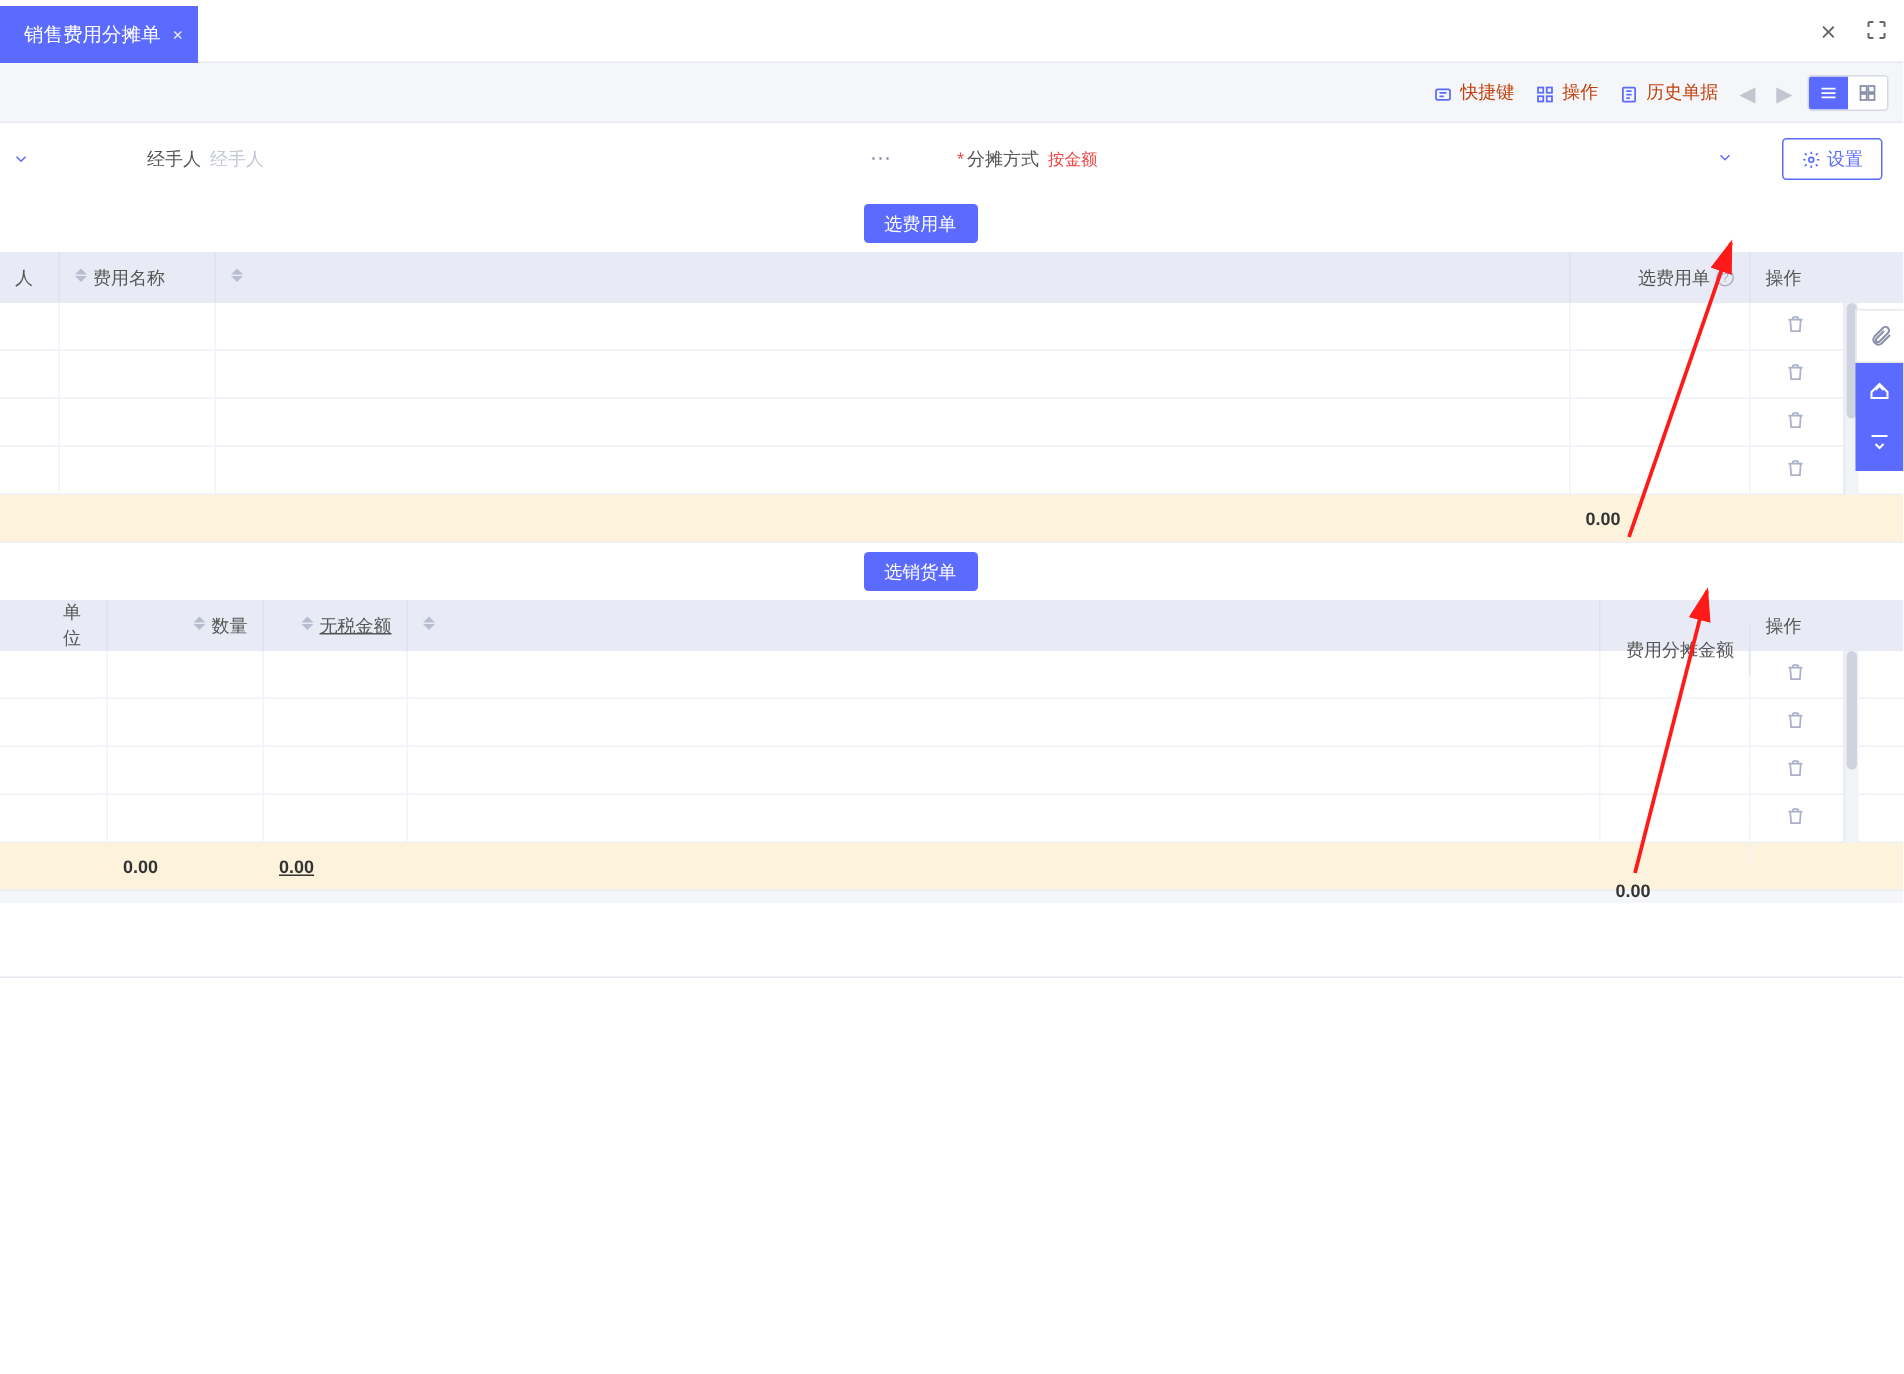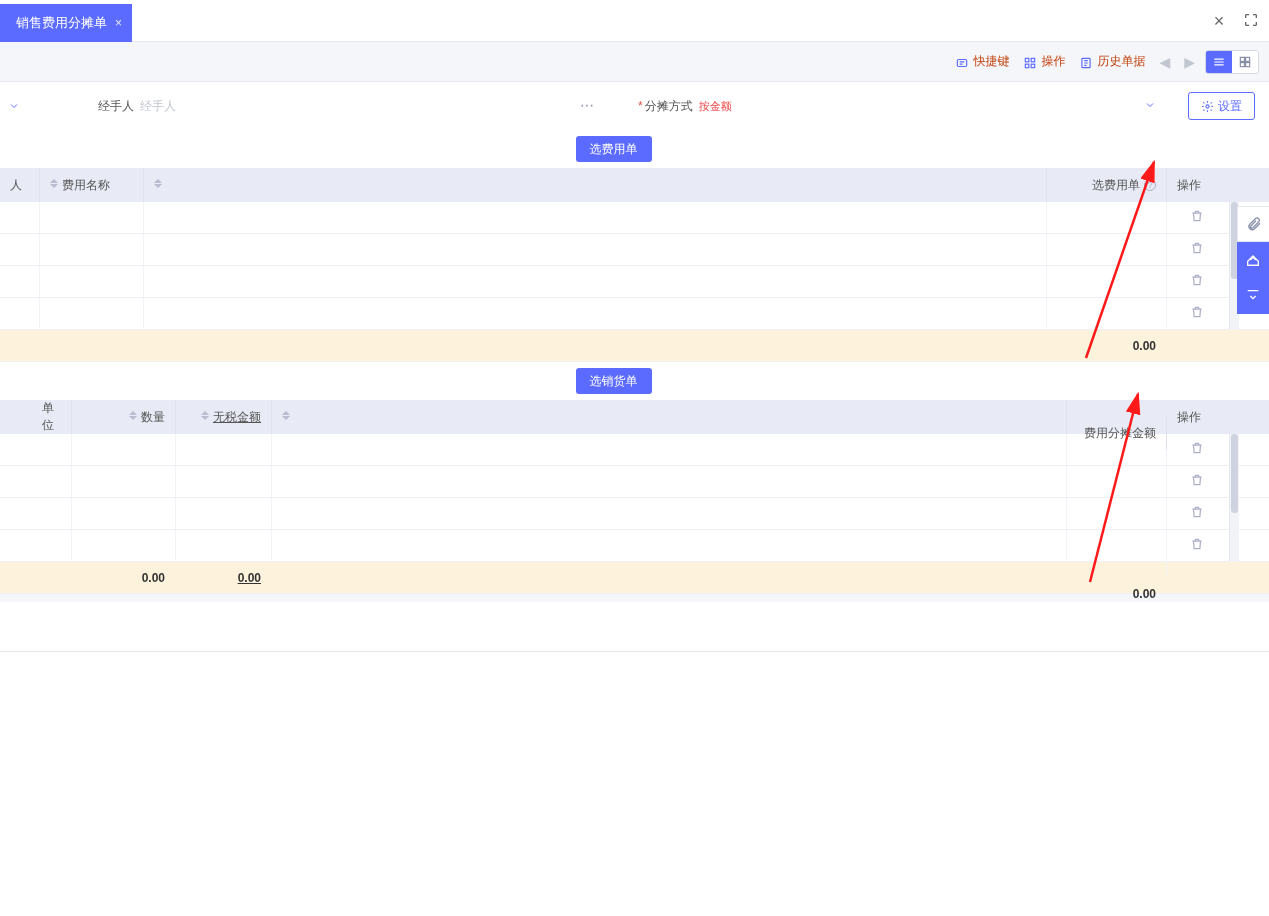--- a/index.html
+++ b/index.html
@@ -57,21 +57,21 @@
   .info-icon { width:12px; height:12px; border:1px solid #aab0c6; border-radius:50%; display:inline-flex; align-items:center; justify-content:center; font-size:9px; color:#aab0c6; margin-left:4px; }
 
   .tbl-body { }
   .tr { display:flex; height:32px; align-items:center; border-bottom:1px solid #eef0f6; padding-right:42px; }
   .td { padding:0 10px; border-right:1px solid #f2f3f8; height:100%; display:flex; align-items:center; }
   .td.op { justify-content:center; }
   .trash { color:#aab0c6; cursor:pointer; }
   .trash svg { width:14px; height:14px; stroke:#aab0c6; fill:none; }
   .tr.total { background:#fdf3dd; font-weight:600; color:#333; }
   .tr.total .td { border-right:1px solid transparent; }
-  .rtxt { margin-left:auto; text-align:right; width:100%; }
+  .rtxt { margin-left:auto; text-align:left; width:100%; }
 
   .vscroll { position:absolute; right:30px; top:0; bottom:0; width:10px; background:#f2f3f7; border-left:1px solid #e6e8ef; }
   .vscroll .thumb { position:absolute; left:1px; right:1px; background:#cfd3df; border-radius:4px; }
 
   
   .bottombar { position:absolute; left:0; right:0; bottom:0; height:52px; border-top:1px solid #e6e8ef; background:#fff; display:flex; align-items:center; justify-content:flex-end; gap:12px; padding:0 18px; }
   .btn-outline { height:32px; padding:0 22px; border:1px solid #5b6bff; color:#5b6bff; background:#fff; border-radius:3px; font-size:13px; cursor:pointer; }
   .btn-outline.gray { border-color:#cfd3df; color:#555; }
   .btn-save { height:32px; padding:0 18px; background:#5b6bff; color:#fff; border:none; border-radius:3px; font-size:13px; cursor:pointer; display:flex; align-items:center; gap:6px; }
 

